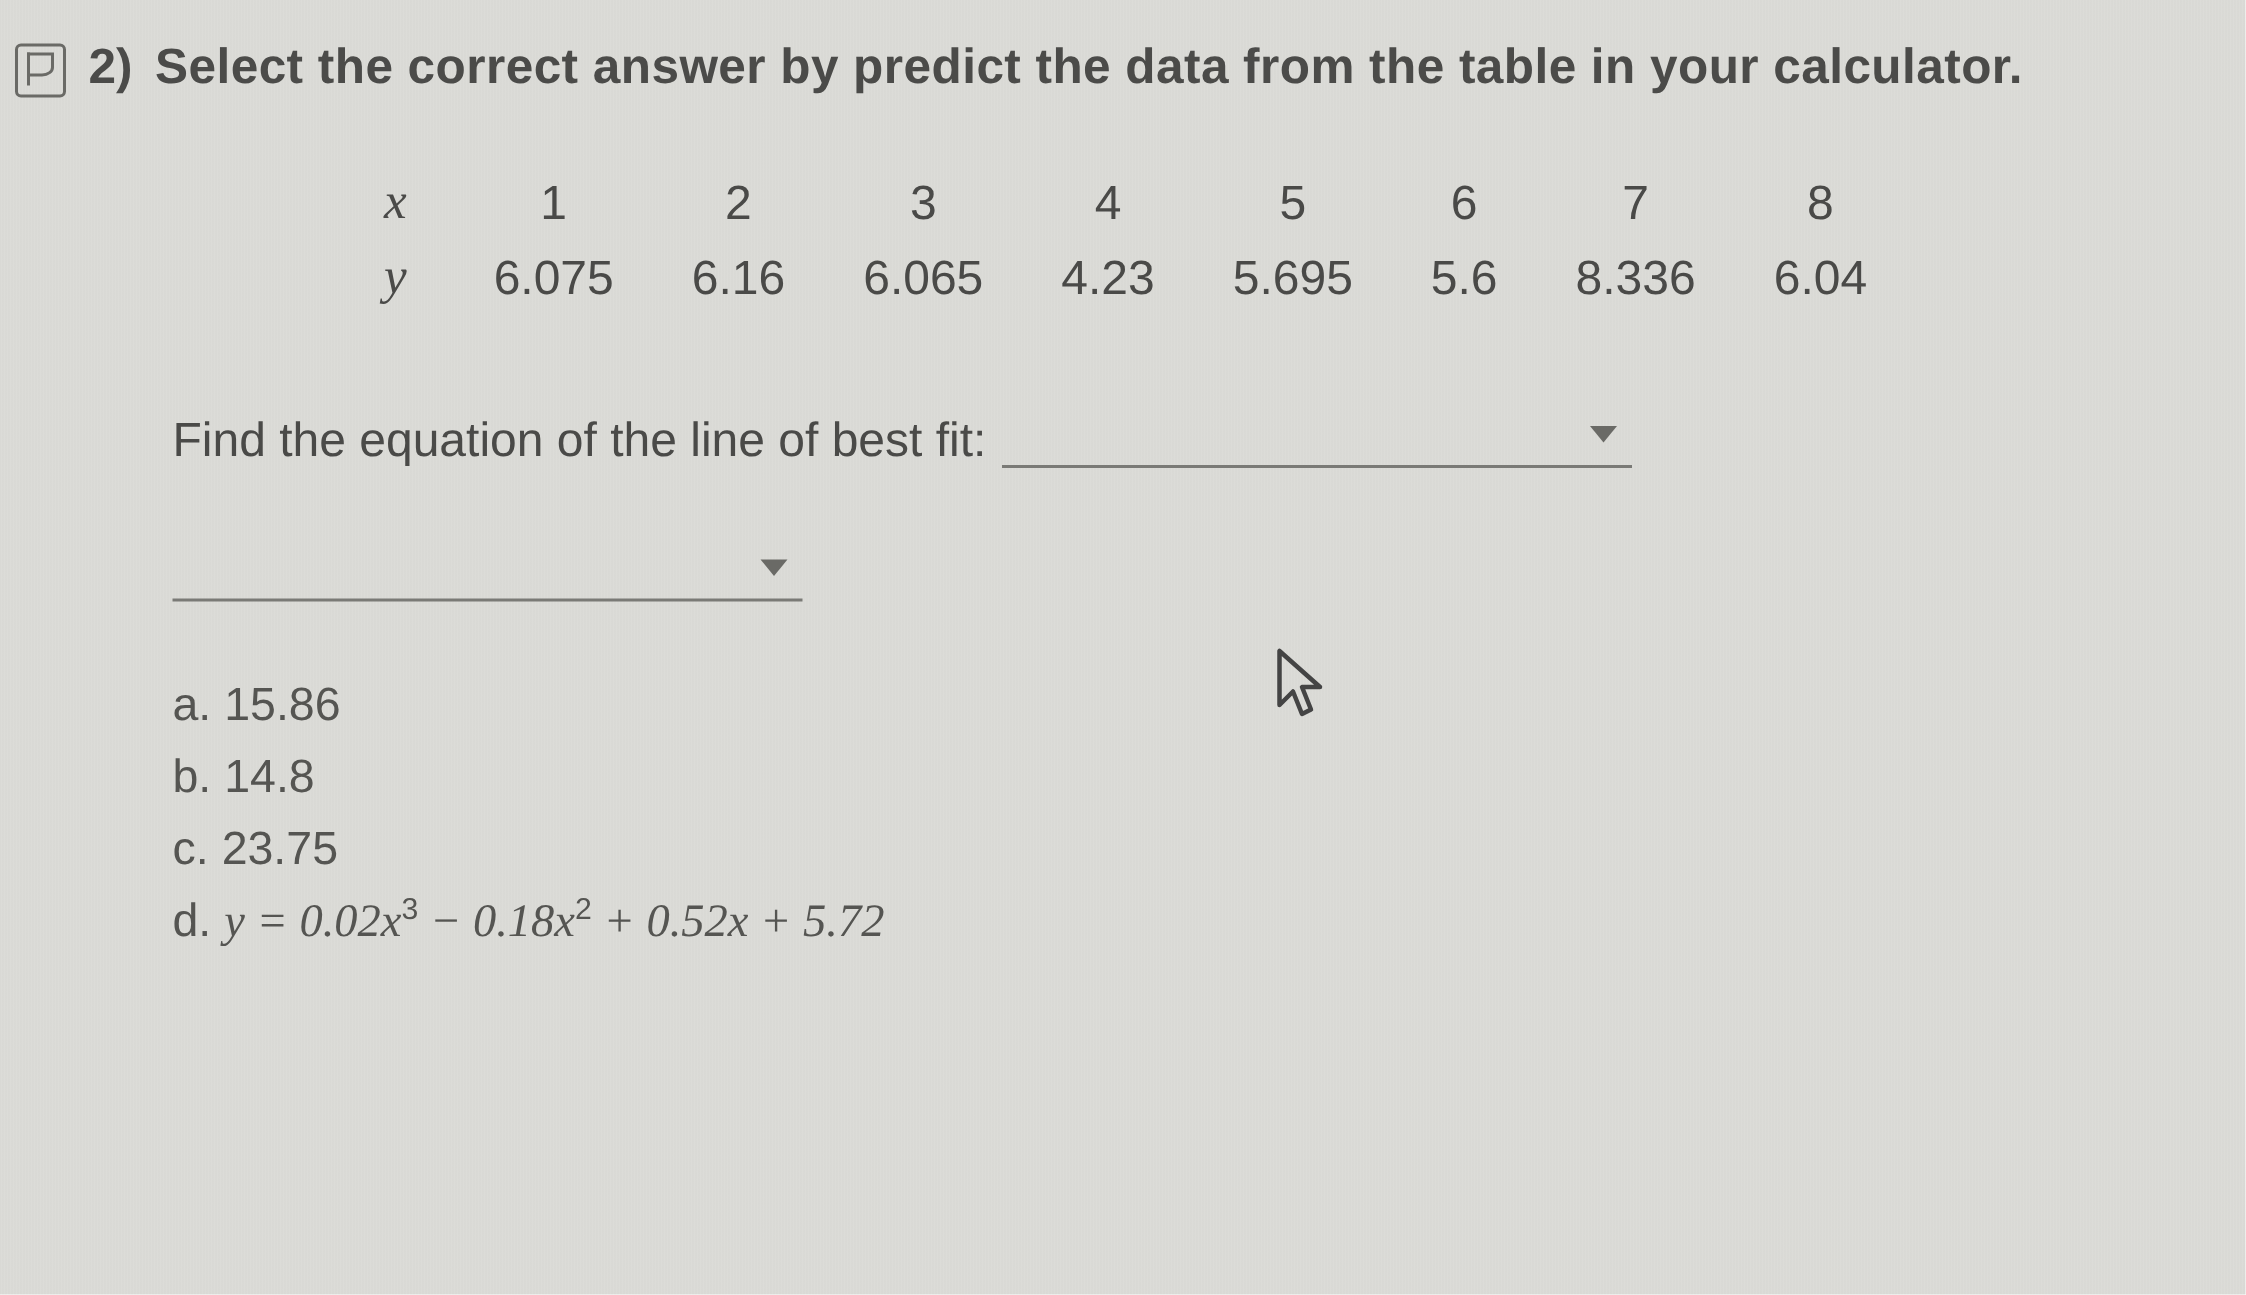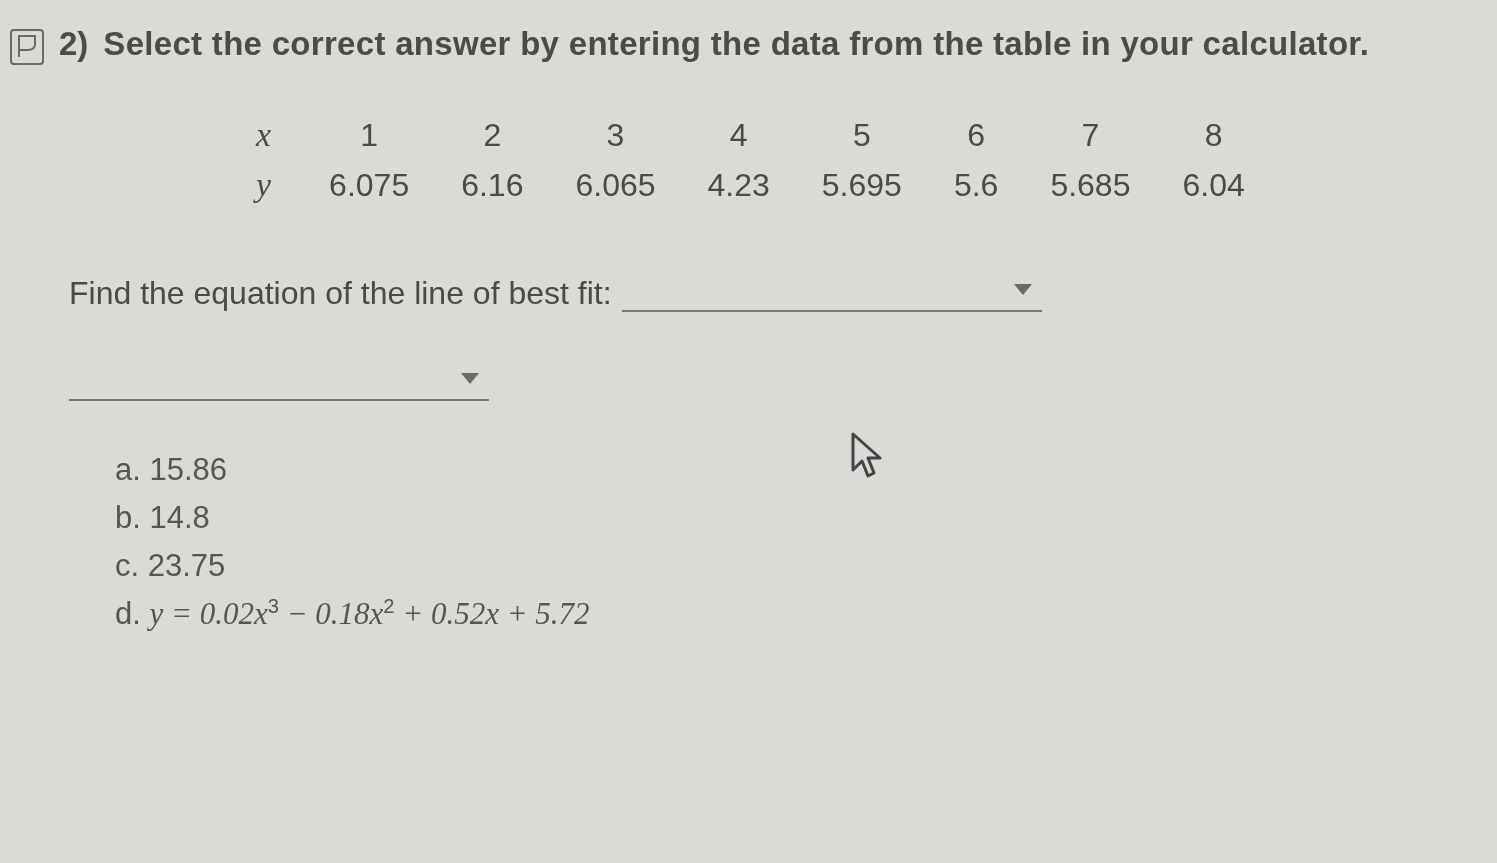--- a/index.html
+++ b/index.html
@@ -73,21 +73,21 @@
       text-align: center;
       font-weight: 500;
     }
     .data-table td.label {
       font-style: italic;
       font-family: 'Times New Roman', serif;
       font-size: 34px;
       padding-right: 32px;
     }
     .prompt-row {
-      margin-left: 59px;
+      margin-left: 105px;
       font-size: 32px;
       color: #4a4a48;
       display: flex;
       align-items: flex-end;
       gap: 10px;
       margin-bottom: 45px;
     }
     .math-i { font-style: italic; font-family: 'Times New Roman', serif; }
     .dropdown {
       position: relative;
@@ -126,21 +126,21 @@
     .cursor svg { width: 100%; height: 100%; }
   </style>
 </head>
 <body>
 
 <div class="container">
 
   <div class="header-row">
     <div class="flag-icon"></div>
     <span class="qnum">2)</span>
-    <span class="qtext">Select the correct answer by entering the data from the table in your calculator.</span>
+    <span class="qtext">Select the correct answer by predict the data from the table in your calculator.</span>
   </div>
 
   <div class="table-wrap">
     <table class="data-table">
       <tbody>
           <tr>
         <td class="label">x</td>
         <td>1</td>
         <td>2</td>
         <td>3</td>
@@ -151,21 +151,21 @@
         <td>8</td>
       </tr>
       <tr>
         <td class="label">y</td>
         <td>6.075</td>
         <td>6.16</td>
         <td>6.065</td>
         <td>4.23</td>
         <td>5.695</td>
         <td>5.6</td>
-        <td>5.685</td>
+        <td>8.336</td>
         <td>6.04</td>
       </tr>
     </tbody>
       </table>
   </div>
 
   <div class="prompt-row">
     <span>Find the equation of the line of best fit:</span>
     <div class="dropdown">
       <span class="caret"></span>

